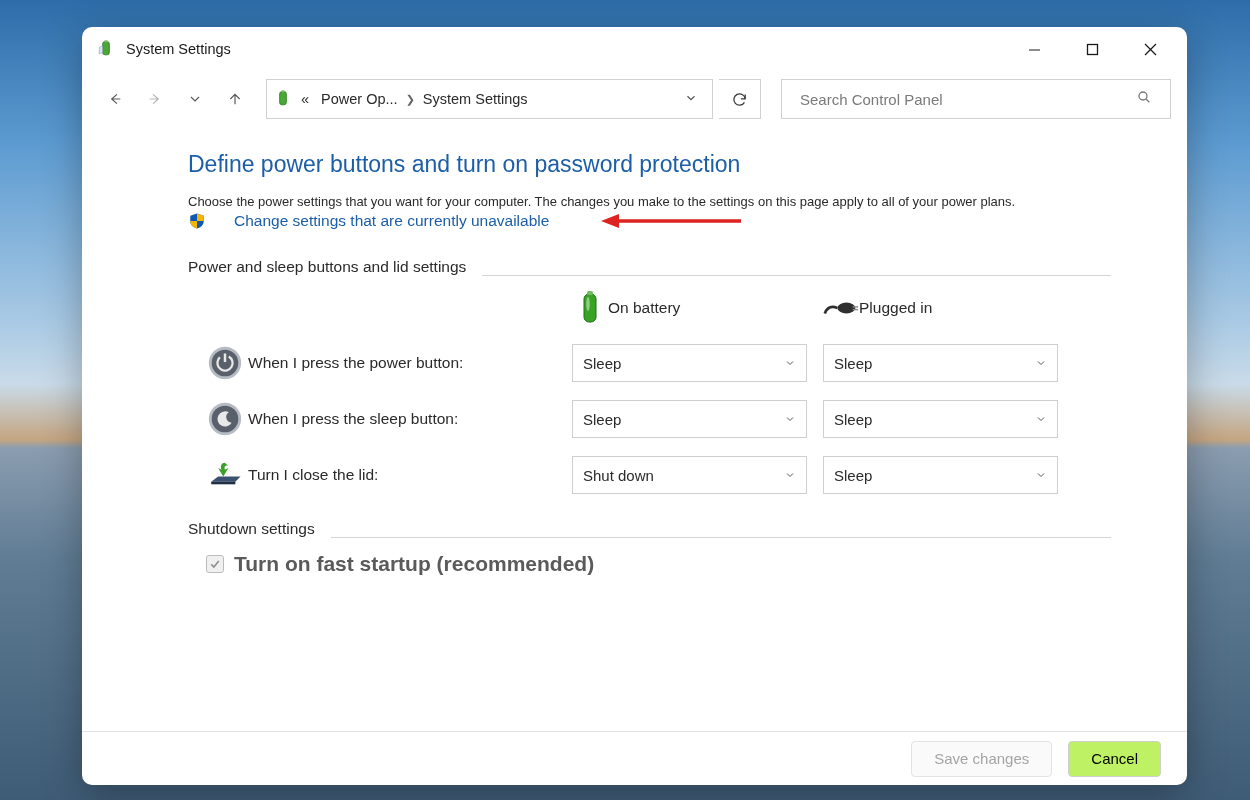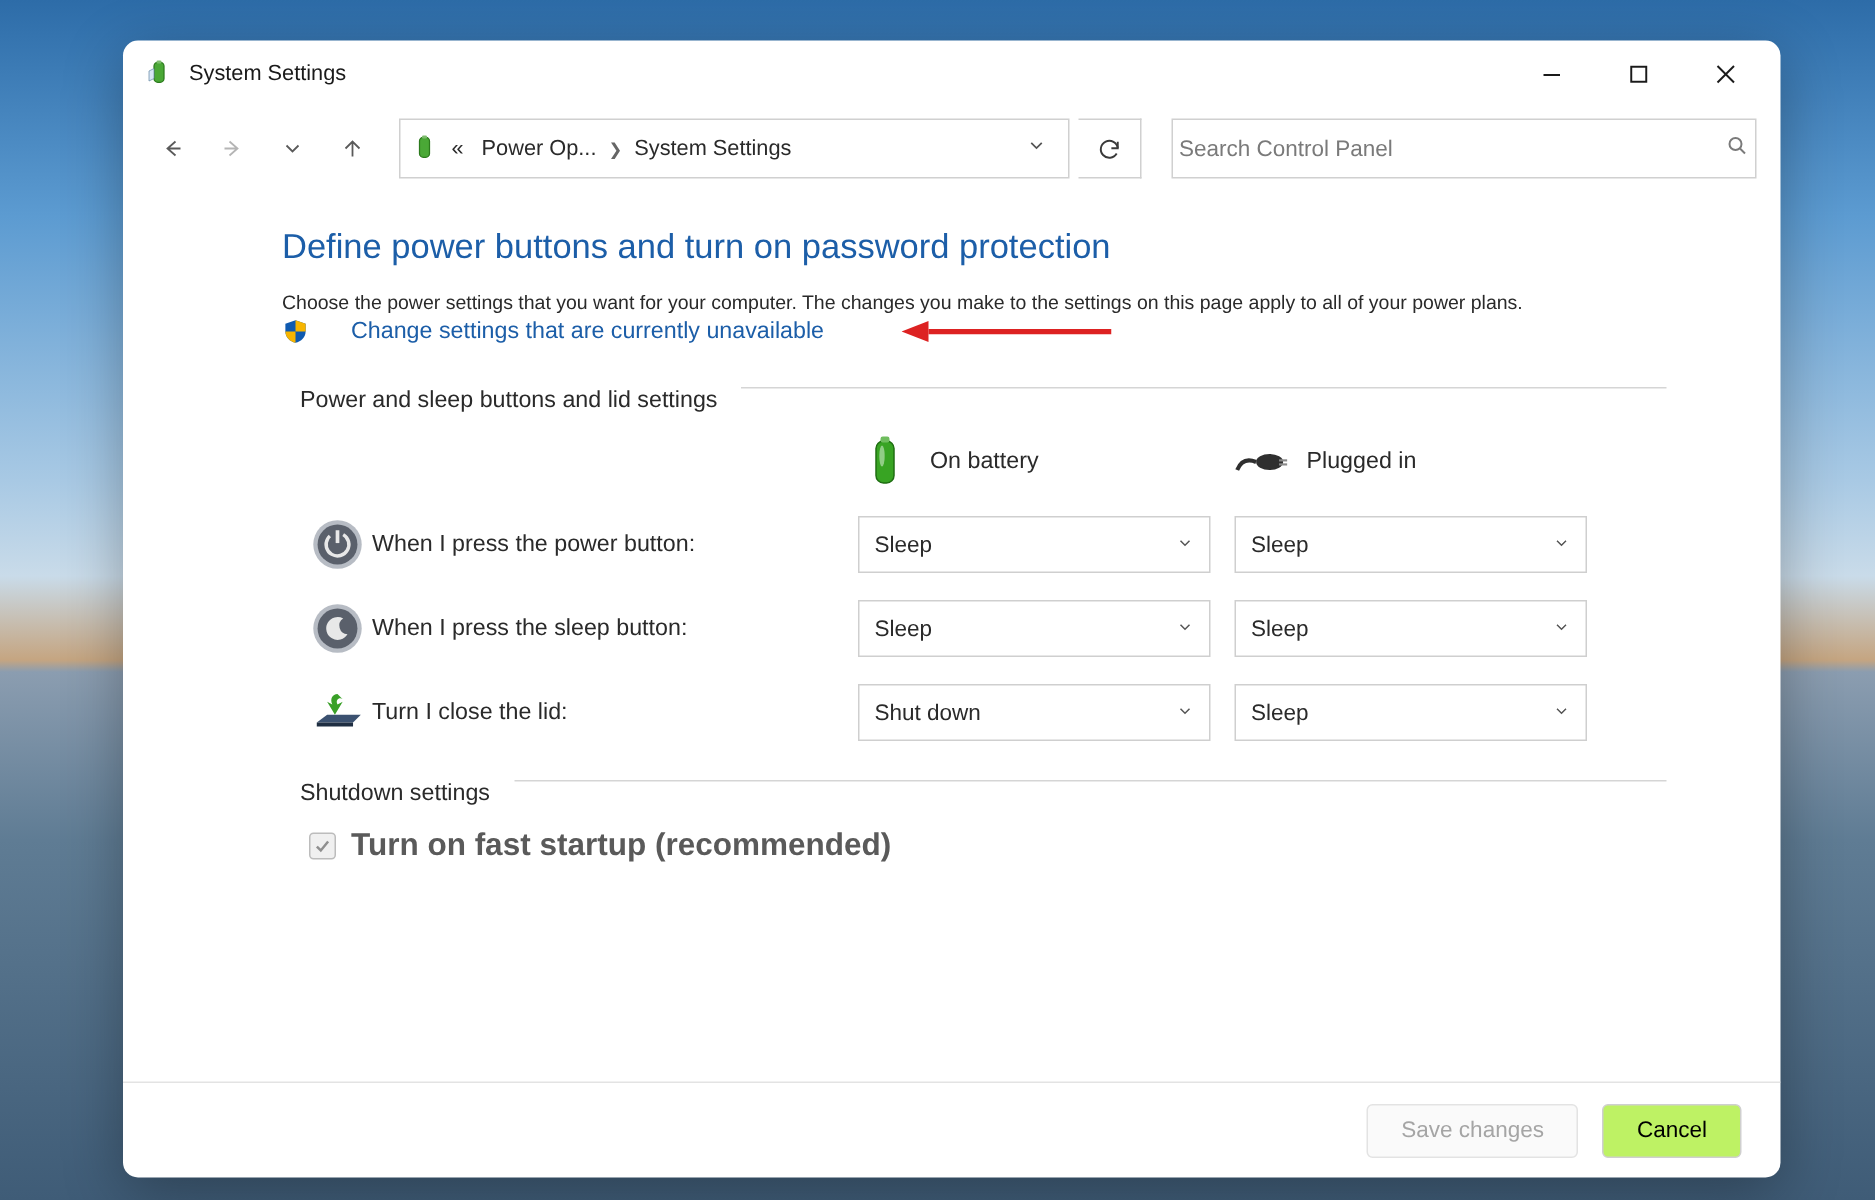--- a/index.html
+++ b/index.html
@@ -33,62 +33,62 @@
   .navbtn.disabled svg { stroke:#b5b5b5; }
   .addressbar {
     flex: 1; height: 40px; border:1px solid #d0d0d0; display:flex; align-items:center; padding: 0 6px; gap:4px; margin-left: 8px;
     font-size: 14.5px; color:#2a2a2a; position:relative;
   }
   .addressbar .crumb { padding: 2px 4px; white-space:nowrap; }
   .addressbar .crumbsep { color:#666; font-size:11px; }
   .addressbar .addr-chevron { margin-left:auto; padding-right:8px; }
   .refreshbtn { width:42px; height:40px; border:1px solid #d0d0d0; border-left:none; display:flex; align-items:center; justify-content:center; }
   .searchbox {
-    width:390px; height:40px; border:1px solid #d0d0d0; margin-left:14px; display:flex; align-items:center; padding:0 4px;
+    width:390px; height:40px; border:1px solid #d0d0d0; margin-left:14px; display:flex; align-items:center; padding:0 18px;
   }
   .searchbox input { border:none; outline:none; flex:1; font-size:15px; color:#333; background:transparent; }
   .searchbox input::placeholder { color:#7a7a7a; }
   .searchbox .sicon { color:#7a7a7a; }
   
   .content-wrap { flex:1; position:relative; overflow:hidden; }
   .content {
     position:absolute; inset:0 16px 0 0; overflow-y:auto; padding: 24px 60px 24px 106px;
   }
   .content::-webkit-scrollbar { width: 14px; }
   .content::-webkit-scrollbar-thumb { background:#aeb0b3; border-radius:6px; }
   .content::-webkit-scrollbar-track { background: transparent; }
   .heading { font-size: 23px; color:#1c5ea8; font-weight:400; margin-bottom: 14px; }
   .desc { font-size:13px; color:#2a2a2a; line-height:1.55; }
   .changelink-row { display:flex; align-items:center; gap:28px; margin-bottom:28px; }
   .shield { width:18px; height:18px; }
   .changelink { color:#1c5ea8; font-size:15.5px; }
   .arrow { margin-left: 24px; }
   .arrow svg { display:block; }
-  .section-title-row { display:flex; align-items:flex-start; gap:16px; margin: 10px 0 14px 12px; }
+  .section-title-row { display:flex; align-items:flex-end; gap:16px; margin: 10px 0 14px 0; }
   .section-title { font-size:15.5px; color:#2a2a2a; white-space:nowrap; }
   .section-sep { flex:1; height:1px; background:#d5d5d5; }
   .settings-grid {
     display:grid; grid-template-columns: 350px 235px 235px; gap: 18px 16px; align-items:center;
     padding-left: 18px; margin-bottom: 26px;
   }
-  .colhead { display:flex; align-items:center; gap:12px; justify-content:flex-start; font-size:15.5px; color:#2a2a2a; }
+  .colhead { display:flex; align-items:center; justify-content:flex-start; font-size:15.5px; color:#2a2a2a; }
   .colhead .hicon { width: 36px; height: 36px; display:flex; align-items:center; justify-content:center; }
   .rowlabel { display:flex; align-items:center; gap:4px; font-size:15.5px; color:#2a2a2a; }
   .rowlabel .ricon { width:38px; height:38px; display:flex; align-items:center; justify-content:center; }
   .dropdown {
     height:38px; border:1px solid #cfcfcf; display:flex; align-items:center; padding:16px 10px; justify-content:space-between; font-size:15px; color:#2a2a2a; background:#fff;
   }
   .dropdown .dd-chev svg { width:12px; height:12px; stroke:#555; }
   .checkbox-row { display:flex; align-items:center; gap:10px; padding-left: 18px; margin-top: 10px; }
   .checkbox { width:18px; height:18px; border:1px solid #bcbcbc; border-radius:3px; background:#f0f0f0; display:flex; align-items:center; justify-content:center; }
   .checkbox svg { width:12px; height:12px; stroke:#8f8f8f; }
   .checkbox-label { font-size:21px; font-weight:600; color:#5a5a5a; }
   
   .footer {
-    height:64px; border-top:1px solid #e3e3e3; display:flex; align-items:center; justify-content:flex-end; gap:16px; padding: 0 26px;
+    height:54px; border-top:1px solid #e3e3e3; display:flex; align-items:center; justify-content:flex-end; gap:16px; padding: 0 26px;
   }
   .btn { height:36px; padding: 0 22px; border:1px solid #cfcfcf; background:#bef264; font-size:15px; border-radius:4px; display:flex; align-items:center; }
   .btn.disabled { color:#a5a5a5; border-color:#e3e3e3; background:#fafafa; }
 </style>
 </head>
 <body>
 
 <div class="window">
 
   <div class="titlebar">

